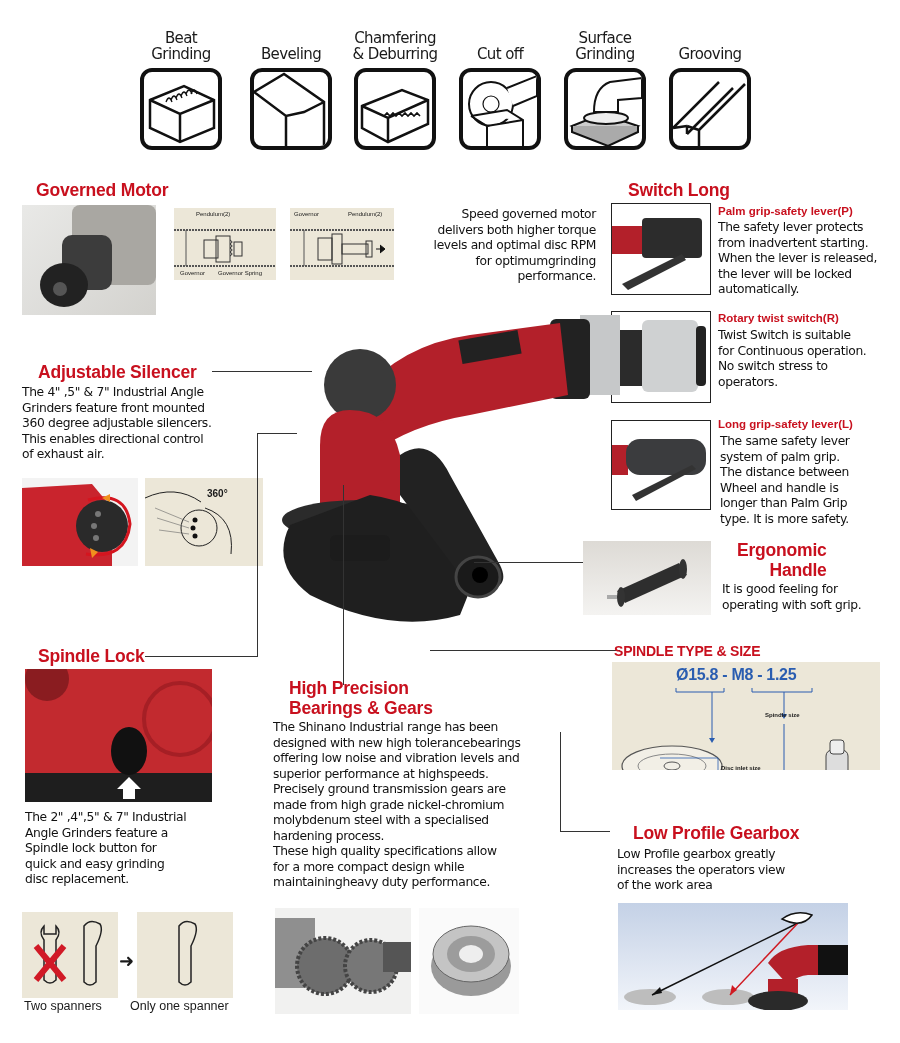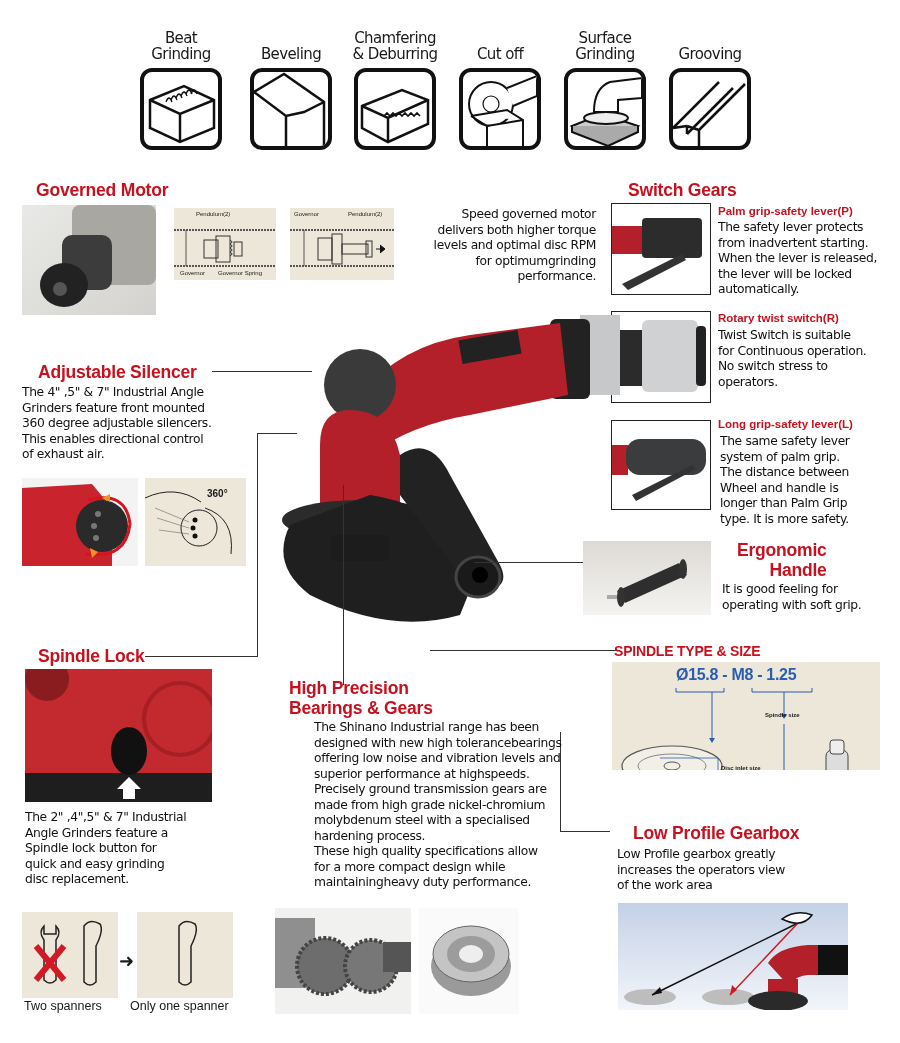--- a/index.html
+++ b/index.html
@@ -125,21 +125,21 @@
     </svg>
   <span class="abs" style="left:4px;top:3px;font-size:6px;">Governor</span>
   <span class="abs" style="left:58px;top:3px;font-size:6px;">Pendulum(2)</span>
 </div>
 <div class="abs body-txt ptxt" style="left:406px;top:207px;width:190px;text-align:right;">Speed governed motor
 delivers both higher torque
 levels and optimal disc RPM
 for optimumgrinding
 performance.</div>
 
-<div class="abs h-red h2" style="left:612px;top:180px;">Switch Gears</div>
+<div class="abs h-red h2" style="left:612px;top:180px;">Switch Long</div>
 <div class="photo frame" style="left:611px;top:203px;width:98px;height:90px;background:#fff;">
   <svg viewBox="0 0 98 90" width="98" height="90">
       <rect x="-6" y="22" width="36" height="28" fill="#b3202a"></rect>
       <rect x="30" y="14" width="60" height="40" rx="4" fill="#2c2c2c"></rect>
       <path d="M10 80 L70 50 L74 56 L16 86 Z" fill="#333"></path>
     </svg>
 </div>
 <div class="abs sub-red" style="left:718px;top:205px;">Palm grip-safety lever(P)</div>
 <div class="abs body-txt ptxt" style="left:718px;top:220px;width:182px;">The safety lever protects
 from inadvertent starting.
@@ -187,21 +187,21 @@
       <path d="M0 10 L70 6 L90 30 L90 88 L0 88 Z" fill="#c9242d"></path>
       <circle cx="80" cy="48" r="26" fill="#2a2a2a"></circle>
       <circle cx="76" cy="36" r="3" fill="#777"></circle>
       <circle cx="72" cy="48" r="3" fill="#777"></circle>
       <circle cx="74" cy="60" r="3" fill="#777"></circle>
       <path d="M66 22 Q104 12 108 46 Q104 82 64 76" fill="none" stroke="#d4151f" stroke-width="3"></path>
       <path d="M88 16 l-8 4 l8 4" fill="#f0901e"></path>
       <path d="M68 70 l8 4 l-6 6" fill="#f0901e"></path>
     </svg>
 </div>
-<div class="photo beige" style="left:145px;top:478px;width:101px;height:88px;">
+<div class="photo beige" style="left:145px;top:478px;width:118px;height:88px;">
   <svg viewBox="0 0 101 88" width="101" height="88">
       <path d="M0 20 Q30 6 56 24" fill="none" stroke="#222"></path>
       <circle cx="54" cy="50" r="18" fill="none" stroke="#222"></circle>
       <circle cx="50" cy="42" r="2.5" fill="#111"></circle>
       <circle cx="48" cy="50" r="2.5" fill="#111"></circle>
       <circle cx="50" cy="58" r="2.5" fill="#111"></circle>
       <path d="M60 30 Q90 40 86 76" fill="none" stroke="#222"></path>
       <g stroke="#666" stroke-width="0.6">
         <line x1="10" y1="30" x2="44" y2="44"></line>
         <line x1="12" y1="40" x2="44" y2="50"></line>
@@ -295,21 +295,21 @@
 <div class="photo beige" style="left:137px;top:912px;width:96px;height:86px;">
   <svg viewBox="0 0 96 86" width="96" height="86">
       <path d="M42 14 q6 -8 16 -2 q4 6 -4 22 v36 q-6 6 -12 0 z" fill="none" stroke="#222" stroke-width="1.5"></path>
     </svg>
 </div>
 <div class="abs" style="left:24px;top:999px;font-size:12.5px;">Two spanners</div>
 <div class="abs" style="left:130px;top:999px;font-size:12.5px;">Only one spanner</div>
 
 <div class="abs h-red h2 ptxt" style="left:273px;top:678px;">High Precision
 Bearings &amp; Gears</div>
-<div class="abs body-txt ptxt" style="left:273px;top:720px;width:290px;margin-left:41px;">The Shinano Industrial range has been
+<div class="abs body-txt ptxt" style="left:273px;top:720px;width:290px;">The Shinano Industrial range has been
 designed with new high tolerancebearings
 offering low noise and vibration levels and
 superior performance at highspeeds.
 Precisely ground transmission gears are
 made from high grade nickel-chromium
 molybdenum steel with a specialised
 hardening process.
 These high quality specifications allow
 for a more compact design while
 maintainingheavy duty performance.</div>

